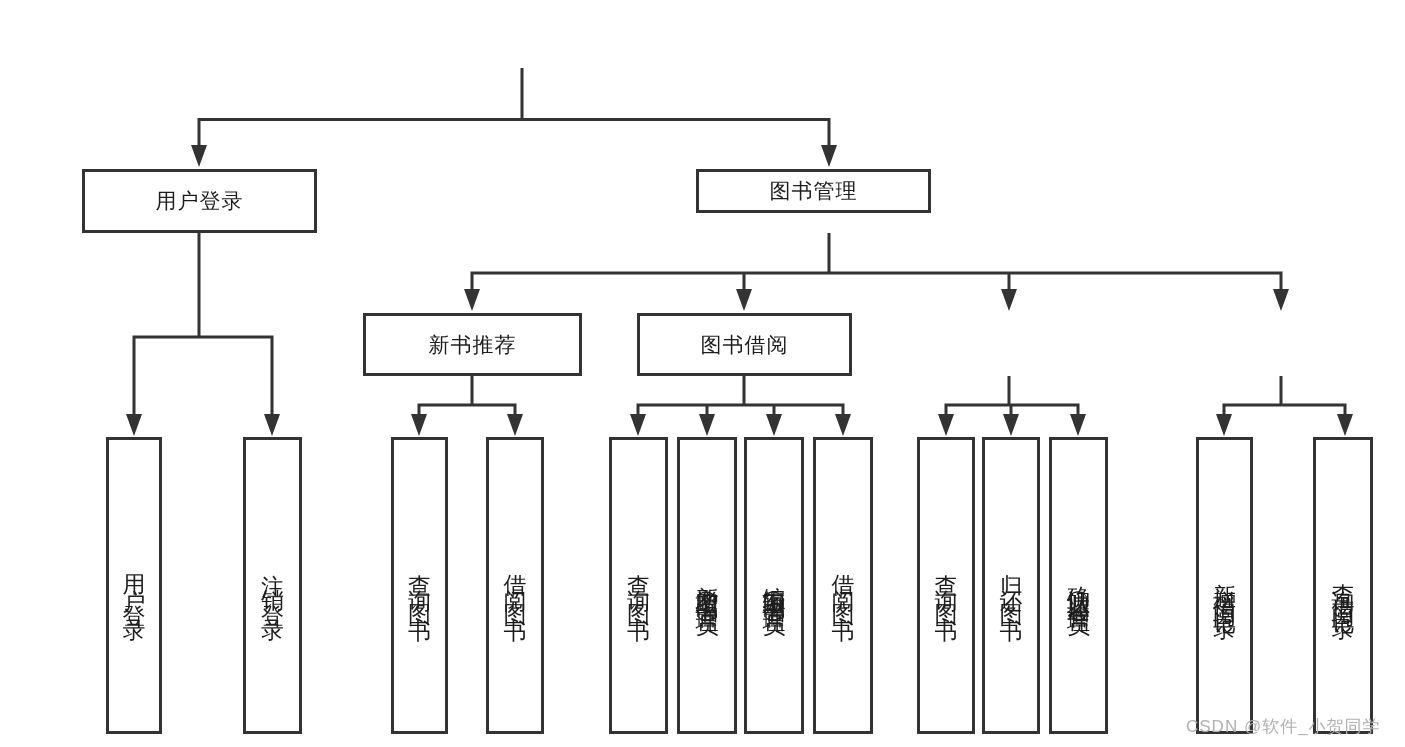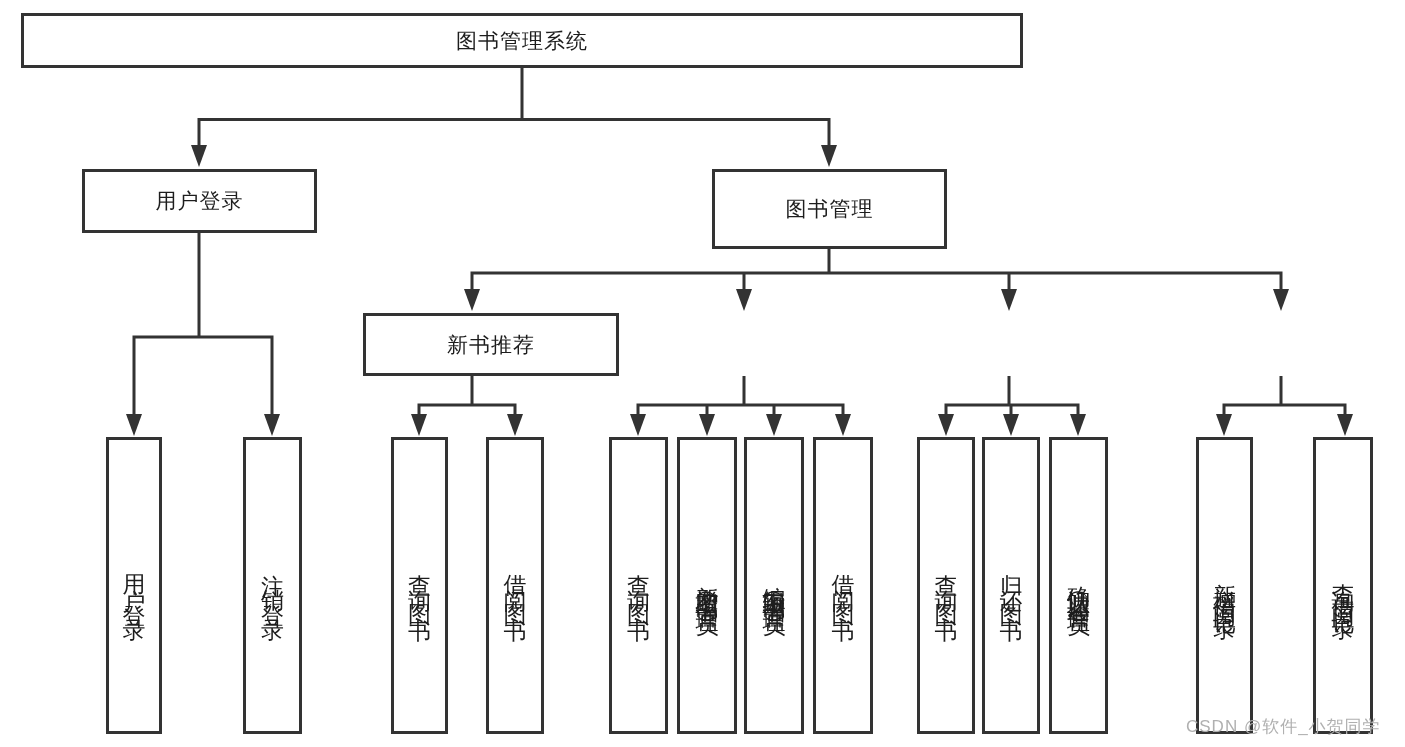--- a/index.html
+++ b/index.html
@@ -78,26 +78,26 @@
     <path d="M1009 376 L1009 406.5 M944.5 405 L1079.5 405 M946 405 L946 418 M1011 405 L1011 418 M1078 405 L1078 418"></path>
     <polygon points="938,414 954,414 946,436"></polygon>
     <polygon points="1003,414 1019,414 1011,436"></polygon>
     <polygon points="1070,414 1086,414 1078,436"></polygon>
 
     <path d="M1281 376 L1281 406.5 M1222.5 405 L1346.5 405 M1224 405 L1224 418 M1345 405 L1345 418"></path>
     <polygon points="1216,414 1232,414 1224,436"></polygon>
     <polygon points="1337,414 1353,414 1345,436"></polygon>
   </svg>
 
-  <div class="node h" style="left:21px;top:13px;width:1002px;height:55px">图书管理系统</div>
 
   <div class="node h" style="left:82px;top:169px;width:235px;height:64px">用户登录</div>
-  <div class="node h" style="left:712px;top:169px;width:235px;height:80px">图书管理</div>
+  <div class="node h" style="left:696px;top:169px;width:235px;height:44px">图书管理</div>
 
-  <div class="node h" style="left:363px;top:313px;width:256px;height:63px">新书推荐</div>
+  <div class="node h" style="left:363px;top:313px;width:219px;height:63px">新书推荐</div>
+  <div class="node h" style="left:637px;top:313px;width:215px;height:63px">图书借阅</div>
 
   <div class="node v v4" style="left:106px;top:437px;width:56px;height:297px">用户登录</div>
   <div class="node v v4" style="left:243px;top:437px;width:59px;height:297px">注销登录</div>
 
   <div class="node v v4" style="left:391px;top:437px;width:57px;height:297px">查询图书</div>
   <div class="node v v4" style="left:486px;top:437px;width:58px;height:297px">借阅图书</div>
 
   <div class="node v v4" style="left:609px;top:437px;width:59px;height:297px">查询图书</div>
   <div class="node v v9" style="left:677px;top:437px;width:60px;height:297px">新增图书（管理员）</div>
   <div class="node v v9" style="left:744px;top:437px;width:60px;height:297px">编辑图书（管理员）</div>

